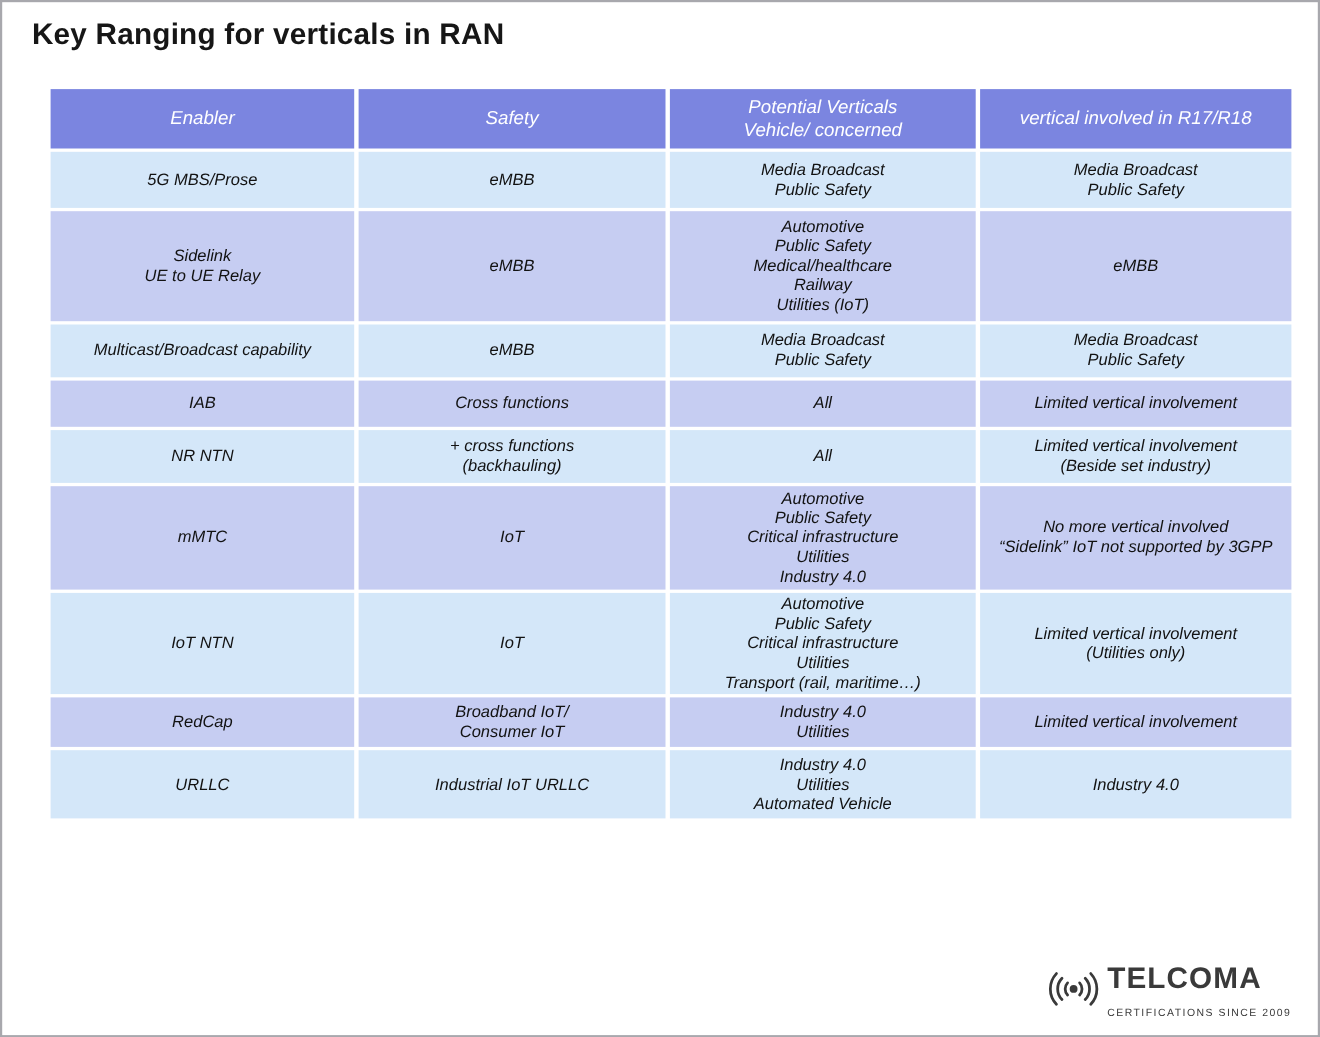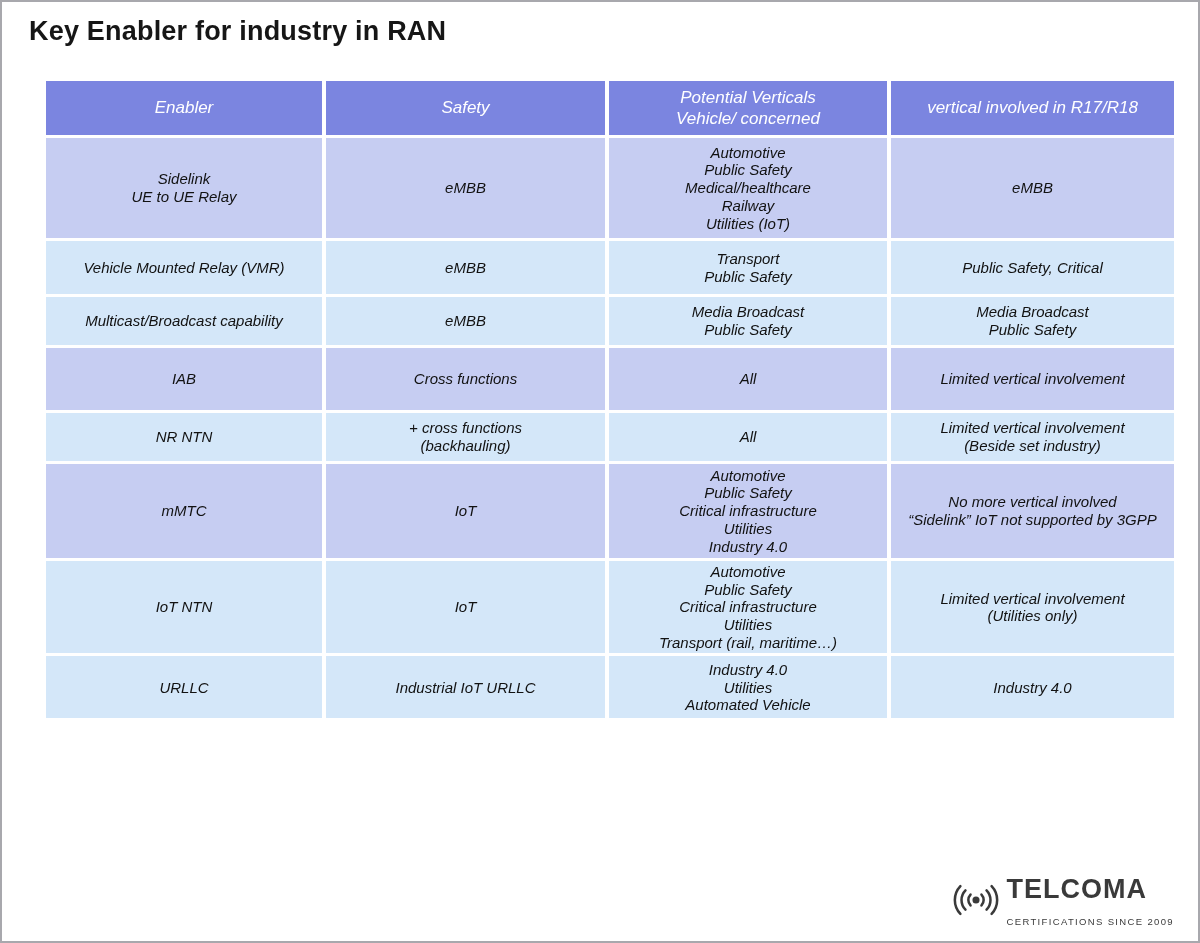--- a/index.html
+++ b/index.html
@@ -58,31 +58,31 @@
     font-size: 15px;
     line-height: 1.18;
   }
   tr.blue  td { background: #d4e7f9; }
   tr.lilac td { background: #c6cdf2; }
   tr.h51  td { height: 51px; }
   tr.h100 td { height: 100px; }
   tr.h53  td { height: 53px; }
   tr.h47  td { height: 47px; }
   tr.h48  td { height: 48px; }
-  tr.h50  td { height: 62px; margin-top: 12px; }
+  tr.h50  td { height: 42px; margin-top: 12px; }
   tr.h94  td { height: 94px; }
   tr.h92  td { height: 92px; }
   tr.h45  td { height: 45px; }
   tr.h62  td { height: 62px; }
   .logo {
     position: absolute;
     right: 24px;
     bottom: 14px;
     display: flex;
-    align-items: flex-end;
+    align-items: flex-start;
     gap: 4px;
     color: #3a3a3a;
   }
   .logo-text { text-align: left; }
   .logo-word {
     font-size: 27px;
     font-weight: 700;
     letter-spacing: 1px;
     line-height: 1;
     color: #3a3a3a;
@@ -93,56 +93,57 @@
     margin-top: 13px;
     color: #3a3a3a;
     white-space: nowrap;
   }
 </style>
 </head>
 <body>
 
 <div class="page">
 
-  <h1 class="slide-title">Key Enabler for industry in RAN</h1>
+  <h1 class="slide-title">Key Ranging for verticals in RAN</h1>
 
   <table class="ran-table">
     <colgroup>
         <col class="c1">
         <col class="c2">
         <col class="c3">
         <col class="c4">
       </colgroup>
     <thead>
       <tr>
         <th>Enabler</th>
         <th>Safety</th>
         <th>Potential Verticals
 Vehicle/ concerned</th>
         <th>vertical involved in R17/R18</th>
       </tr>
     </thead>
     <tbody>
+      <tr class="blue h51">
+        <td>5G MBS/Prose</td>
+        <td>eMBB</td>
+        <td>Media Broadcast
+Public Safety</td>
+        <td>Media Broadcast
+Public Safety</td>
+      </tr>
       <tr class="lilac h100">
         <td>Sidelink
 UE to UE Relay</td>
         <td>eMBB</td>
         <td>Automotive
 Public Safety
 Medical/healthcare
 Railway
 Utilities (IoT)</td>
         <td>eMBB</td>
-      </tr>
-      <tr class="blue h53">
-        <td>Vehicle Mounted Relay (VMR)</td>
-        <td>eMBB</td>
-        <td>Transport
-Public Safety</td>
-        <td>Public Safety, Critical</td>
       </tr>
       <tr class="blue h48">
         <td>Multicast/Broadcast capability</td>
         <td>eMBB</td>
         <td>Media Broadcast
 Public Safety</td>
         <td>Media Broadcast
 Public Safety</td>
       </tr>
       <tr class="lilac h50">
@@ -173,20 +174,28 @@
       <tr class="blue h92">
         <td>IoT NTN</td>
         <td>IoT</td>
         <td>Automotive
 Public Safety
 Critical infrastructure
 Utilities
 Transport (rail, maritime…)</td>
         <td>Limited vertical involvement
 (Utilities only)</td>
+      </tr>
+      <tr class="lilac h45">
+        <td>RedCap</td>
+        <td>Broadband IoT/
+Consumer IoT</td>
+        <td>Industry 4.0
+Utilities</td>
+        <td>Limited vertical involvement</td>
       </tr>
       <tr class="blue h62">
         <td>URLLC</td>
         <td>Industrial IoT URLLC</td>
         <td>Industry 4.0
 Utilities
 Automated Vehicle</td>
         <td>Industry 4.0</td>
       </tr>
     </tbody>

